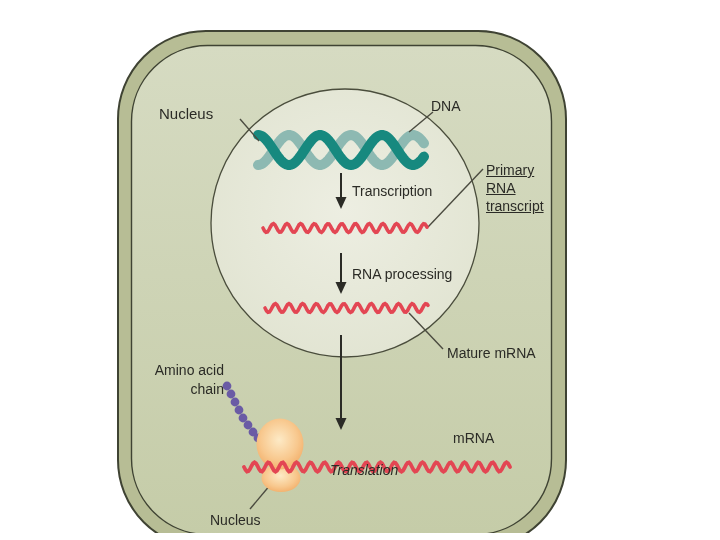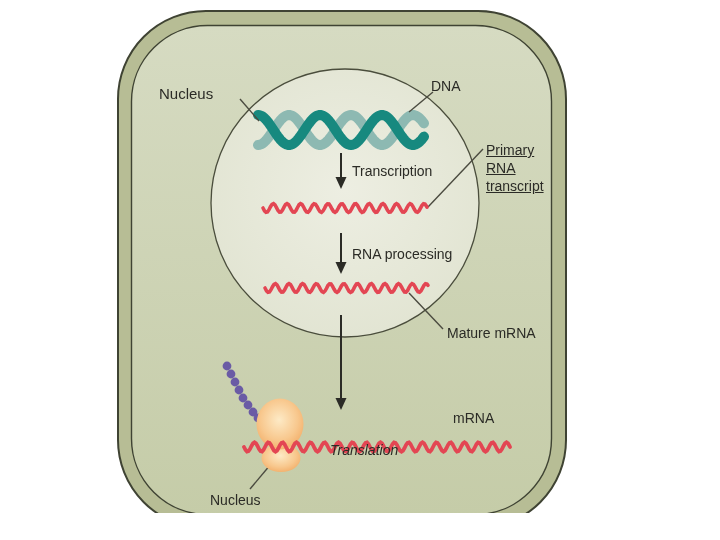--- a/index.html
+++ b/index.html
@@ -6,21 +6,21 @@
     --wall:#b7bd95; --outline:#3f4333; --outline-thin:#4a4d3c;
     --cyto-top:#d6dbc2; --cyto-bottom:#c5cca8;
     --nuc-center:#edeee2; --nuc-edge:#e0e3d0;
     --helix-dark:#17897f; --helix-light:#8db9b2;
     --rna-red:#e34653; --ink:#2b2b26; --leader:#4b4b40;
     --bead:#6a5ba5; --ribo-center:#fdeac6; --ribo-mid:#f8c88e; --ribo-edge:#f0a257;
     --page-bg:#ffffff;
   }
   html,body{margin:0;padding:0;}
   body{font-family:"Liberation Sans","DejaVu Sans",sans-serif;background:#fff;}
-  .stage{position:relative;width:720px;height:513px;background:var(--page-bg);overflow:hidden;}
+  .stage{position:relative;width:720px;height:513px;background:var(--page-bg);overflow:hidden;margin-top:20px;}
   .stage svg{position:absolute;left:0;top:0;}
   .label{
     position:absolute;color:var(--ink);font-size:14px;line-height:18px;
     white-space:pre-line;letter-spacing:0;
   }
   .lab-nucleus{left:159px;top:85px;font-size:15px;}
   .lab-dna{left:431px;top:77px;}
   .lab-transcription{left:352px;top:162px;}
   .lab-primary{left:486px;top:141px;line-height:18px;text-decoration:underline;}
   .lab-rnaproc{left:352px;top:245px;}
@@ -109,13 +109,15 @@
   <div class="label lab-dna">DNA</div>
   <div class="label lab-transcription">Transcription</div>
   <div class="label lab-primary">Primary
 RNA
 transcript</div>
   <div class="label lab-rnaproc">RNA processing</div>
   <div class="label lab-mature">Mature mRNA</div>
   <div class="label lab-mrna">mRNA</div>
   <div class="label lab-translation">Translation</div>
   <div class="label lab-ribosome">Nucleus</div>
+  <div class="label lab-amino">Amino acid
+chain</div>
 </div>
 
 </body></html>

